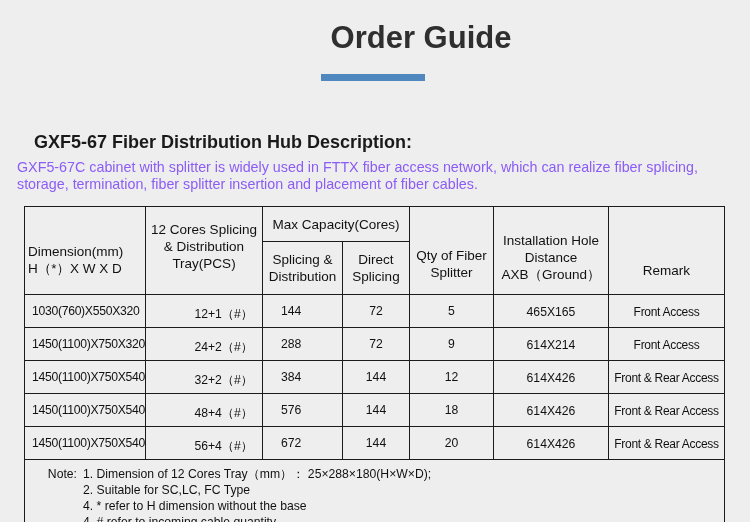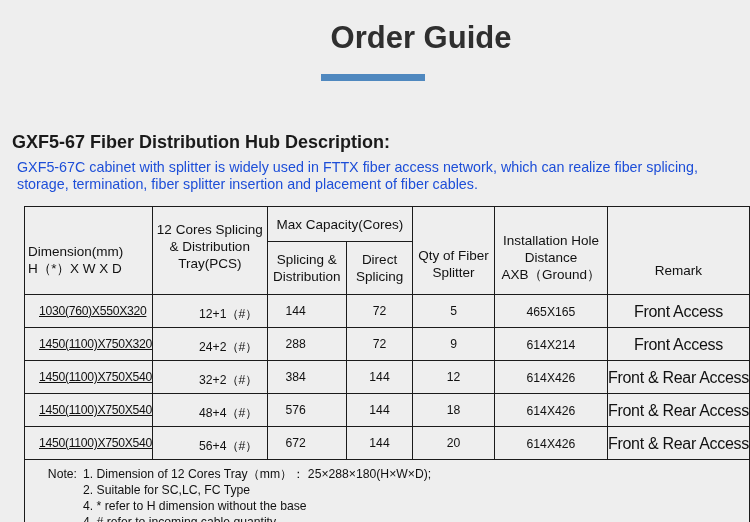--- a/index.html
+++ b/index.html
@@ -13,51 +13,51 @@
       position: absolute; left: 0; width: 750px; top: 20px;
       text-align: center; font-size: 31px; font-weight: bold; color: #2f2f2f;
       letter-spacing: 0px;
       margin-left: 46px;
     }
     .accent-bar {
       position: absolute; left: 321px; top: 74px; width: 104px; height: 7px;
       background: #4f88bf;
     }
     .section-heading {
-      position: absolute; left: 12px; top: 132px;
+      position: absolute; left: 34px; top: 132px;
       font-size: 18px; font-weight: bold; color: #1a1a1a;
     }
     .description {
       position: absolute; left: 17px; top: 159px; width: 720px;
-      font-size: 14.3px; line-height: 17px; color: #1d4ed8;
+      font-size: 14.3px; line-height: 17px; color: #8b5cf6;
     }
     .table-wrap { position: absolute; left: 24px; top: 206px; }
     table {
       border-collapse: collapse; table-layout: fixed;
       font-size: 12px; color: #111;
     }
     td, th {
       border: 1.6px solid #1b1b1b; padding: 0; text-align: center; vertical-align: middle;
       font-weight: normal;
     }
     th { font-size: 13.5px; line-height: 17px; }
     tbody td { height: 26px; font-size: 12.2px; }
     .c-dim { width: 121px; }
     .c-tray { width: 117px; }
     .c-spl { width: 80px; }
     .c-dir { width: 67px; }
     .c-qty { width: 84px; }
     .c-hole { width: 115px; }
     .c-rem { width: 116px; }
     th.dim-head { text-align: left; padding-left: 3px; vertical-align: middle; padding-top: 18px; }
-    td.dim { text-align: left; padding-left: 14px; font-size: 12.2px; letter-spacing: -0.3px; text-decoration: underline; }
+    td.dim { text-align: left; padding-left: 7px; font-size: 12.2px; letter-spacing: -0.3px; }
     td.tray { text-align: right; padding-right: 9px; padding-top: 6px; }
     td.spl { text-align: left; padding-left: 18px; }
     td.hole, td.rem { padding-top: 1px; }
-    td.rem { font-size: 16px; white-space: nowrap; letter-spacing: -0.3px; }
+    td.rem { font-size: 12px; white-space: nowrap; letter-spacing: -0.3px; }
     .max-cap-head { height: 34px; }
     .note-cell {
       text-align: left; vertical-align: top; height: 75px;
       font-size: 12.2px; line-height: 16px; padding-top: 6px;
     }
     .note-grid { display: flex; }
     .note-label { width: 52px; text-align: right; padding-right: 6px; padding-left: 0; }
     .note-items div { white-space: nowrap; }
   </style>
 </head>

